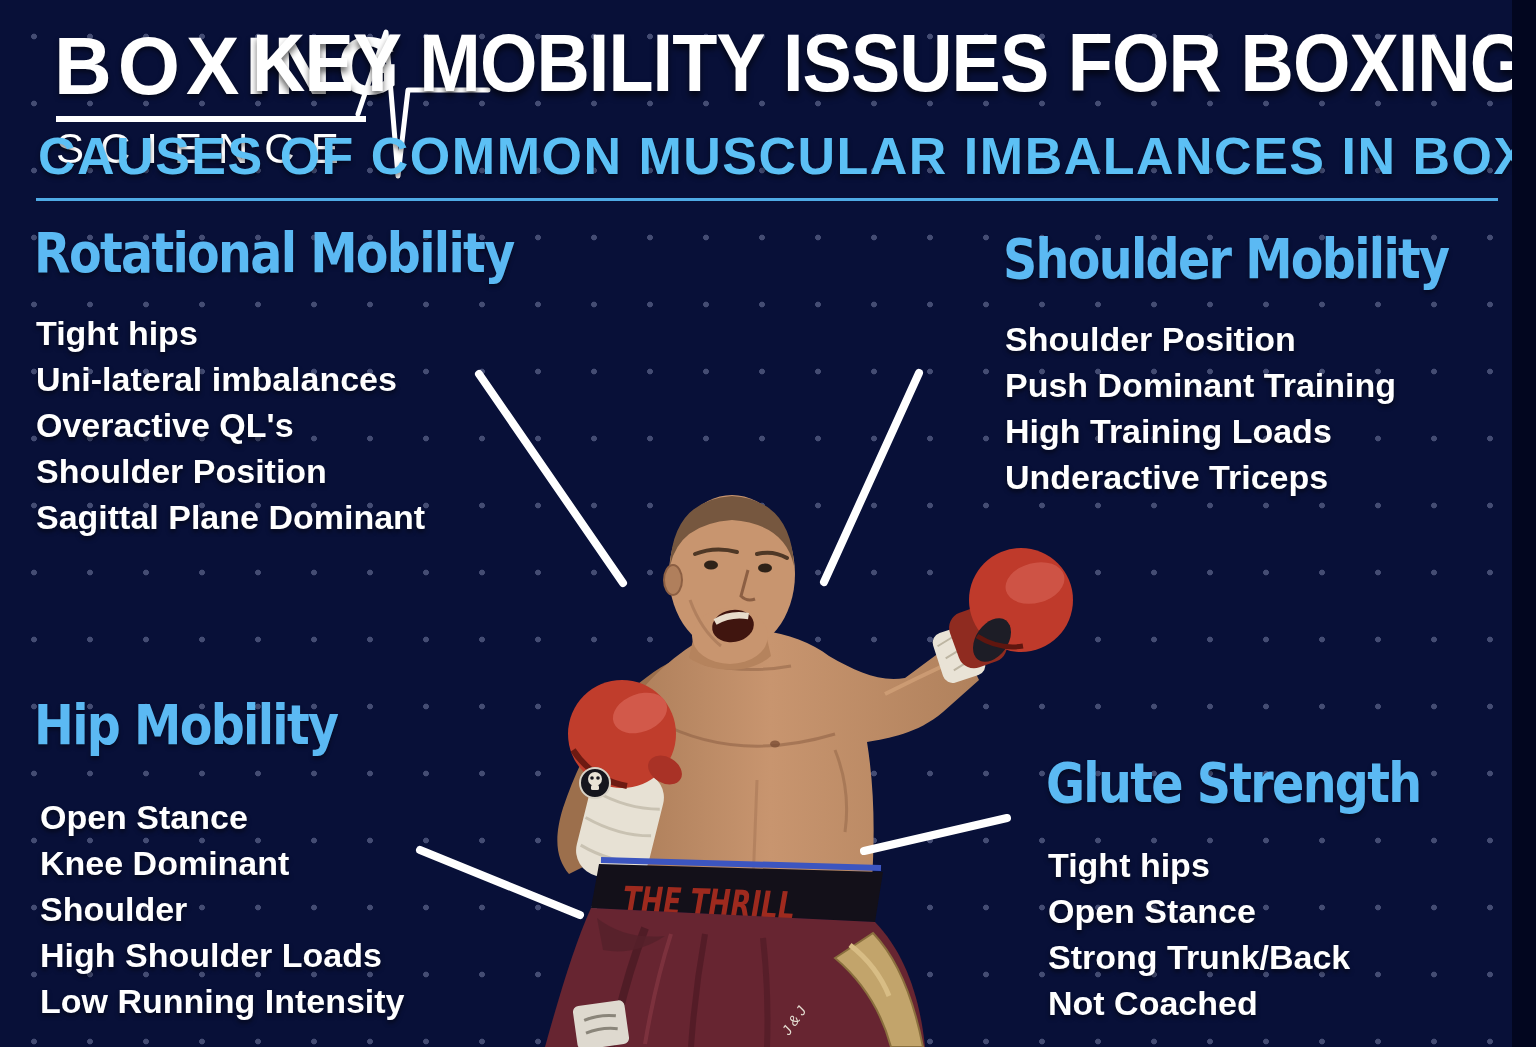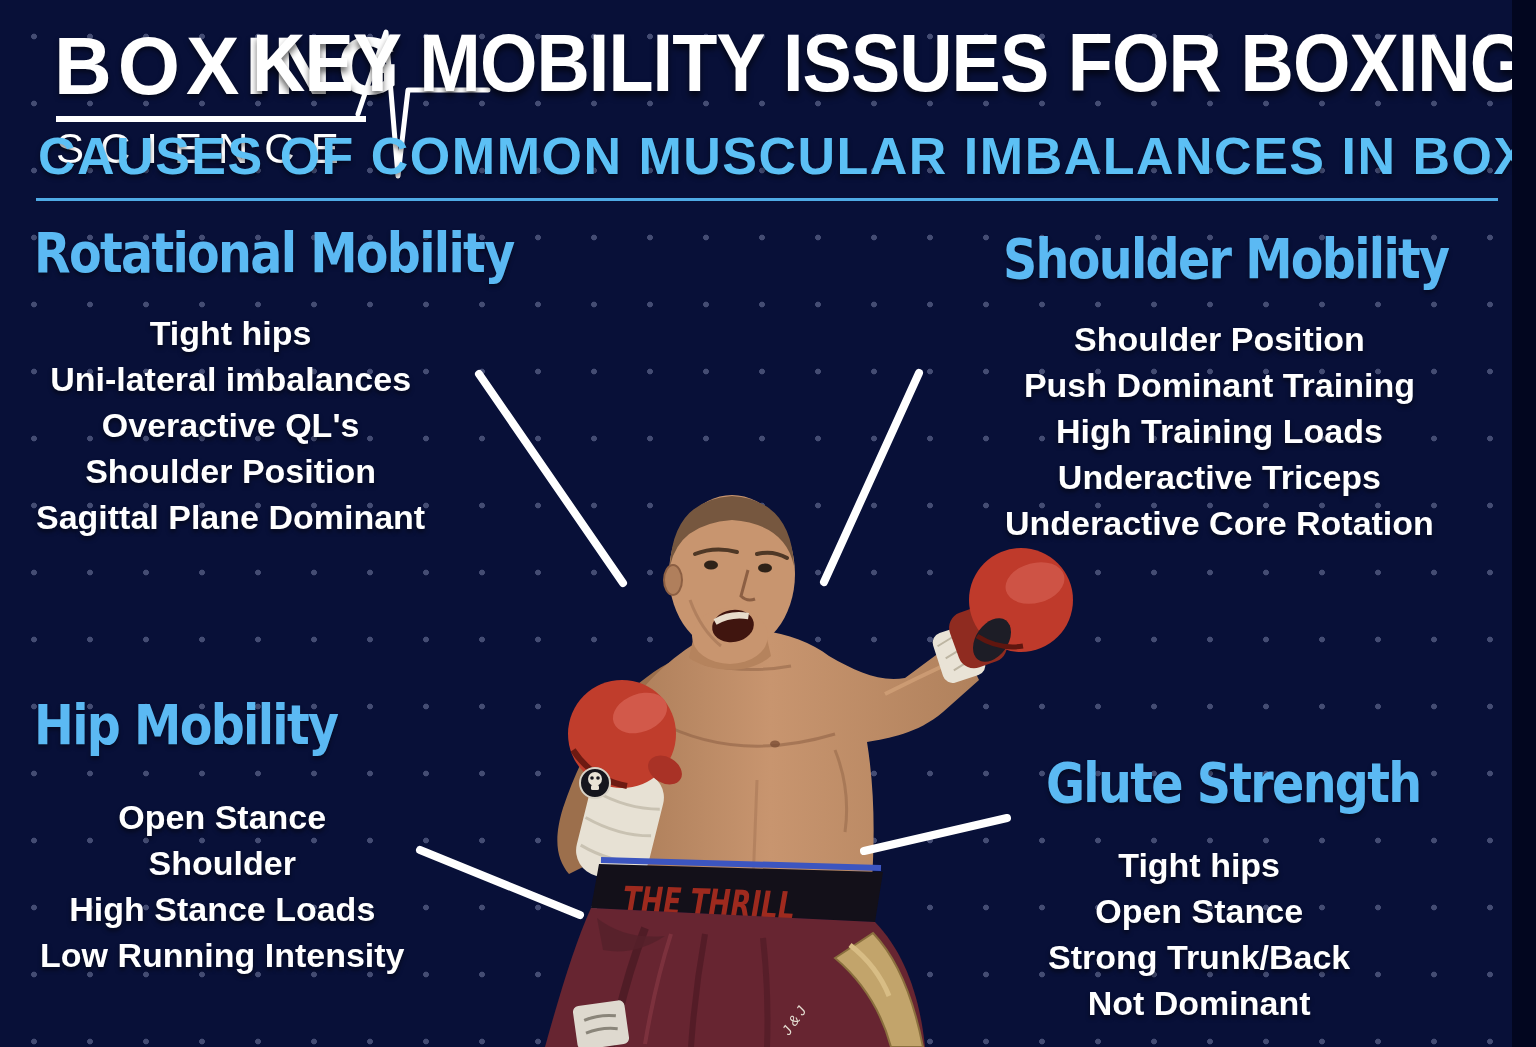--- a/index.html
+++ b/index.html
@@ -36,21 +36,21 @@
   }
   .divider{position:absolute;left:36px;top:198px;width:1462px;height:3px;background:#4fabe6;}
   
   .section{position:absolute;}
   .section h2{
     margin:0;font-family:"DejaVu Sans",sans-serif;font-weight:bold;
     font-size:56px;letter-spacing:-2px;color:#5bb9f3;white-space:nowrap;
     transform:scaleX(.85);transform-origin:left top;line-height:1.1;
     text-shadow:0 3px 5px rgba(0,0,0,.4);
   }
-  .section ul{list-style:none;margin:0;padding:0;position:absolute;left:2px;text-align:center;}
+  .section ul{list-style:none;margin:0;padding:0;position:absolute;left:2px;}
   .section li{
     font-size:34px;font-weight:bold;color:#fff;line-height:46px;white-space:nowrap;
     text-shadow:0 3px 4px rgba(0,0,0,.5);
   }
   #sec-rotational{left:34px;top:222px;width:640px;height:330px;}
   #sec-rotational ul{top:88px;}
   #sec-shoulder{left:1003px;top:228px;width:520px;height:330px;}
   #sec-shoulder ul{top:88px;}
   #sec-hip{left:34px;top:694px;width:480px;height:340px;}
   #sec-hip ul{top:100px;left:6px;}
@@ -89,41 +89,41 @@
     </ul>
   </div>
 
   <div class="section" id="sec-shoulder">
     <h2>Shoulder Mobility</h2>
     <ul>
       <li>Shoulder Position</li>
       <li>Push Dominant Training</li>
       <li>High Training Loads</li>
       <li>Underactive Triceps</li>
-      <li>Underactive Core Rotation</li>
     </ul>
   </div>
 
   <div class="section" id="sec-hip">
     <h2>Hip Mobility</h2>
     <ul>
       <li>Open Stance</li>
+      <li>Knee Dominant</li>
       <li>Shoulder</li>
-      <li>High Stance Loads</li>
+      <li>High Shoulder Loads</li>
       <li>Low Running Intensity</li>
     </ul>
   </div>
 
   <div class="section" id="sec-glute">
     <h2>Glute Strength</h2>
     <ul>
       <li>Tight hips</li>
       <li>Open Stance</li>
       <li>Strong Trunk/Back</li>
-      <li>Not Dominant</li>
+      <li>Not Coached</li>
     </ul>
   </div>
 
   <svg class="boxer" width="570" height="559" viewBox="0 0 570 559">
     <defs>
       <linearGradient id="skinG" x1="0" y1="0" x2="1" y2="0">
         <stop offset="0" stop-color="#a87a56"></stop>
         <stop offset="0.45" stop-color="#c8956f"></stop>
         <stop offset="1" stop-color="#b0815c"></stop>
       </linearGradient>

